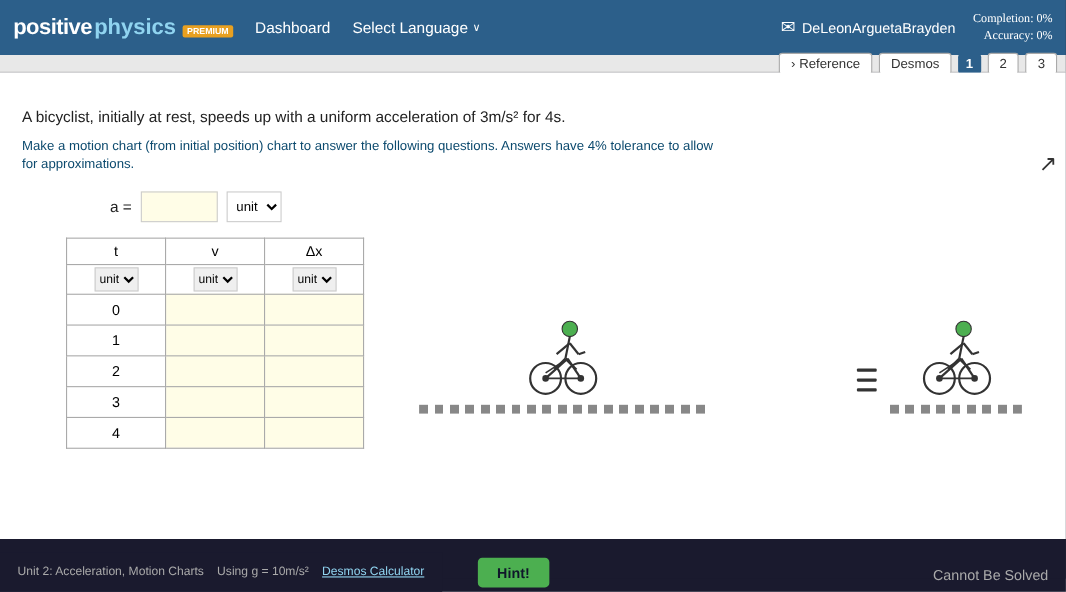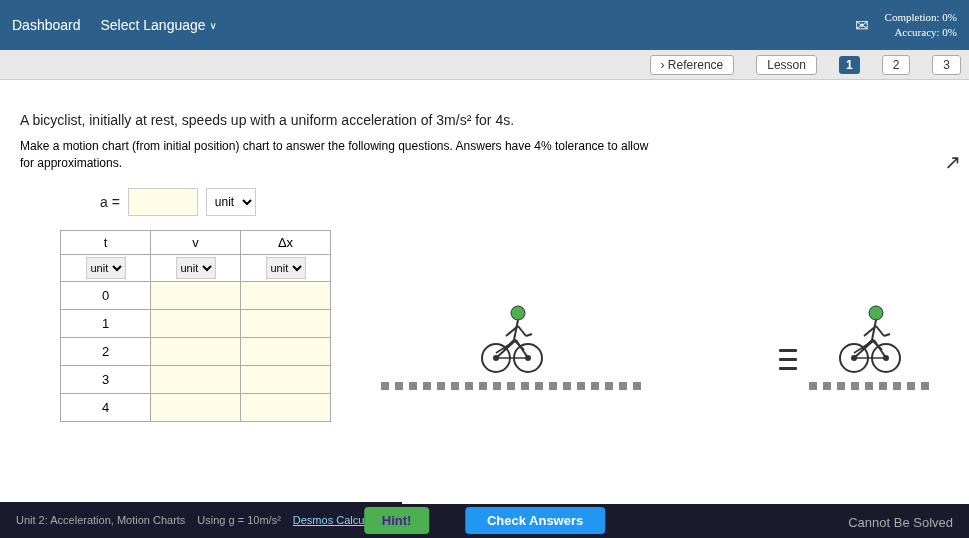--- a/index.html
+++ b/index.html
@@ -75,23 +75,23 @@
       line-height: 1.4;
       font-family: Liberation Serif, serif;
     }
 
     
     .sub-header {
       background: #e8e8e8;
       display: flex;
       align-items: center;
       justify-content: flex-end;
-      height: 30px;
+      height: 16px;
       padding: 0 8px;
-      gap: 22px;
+      gap: 6px;
       border-bottom: 1px solid #ccc;
     }
     .sub-nav-btn {
       background: white;
       border: 1px solid #aaa;
       border-radius: 3px;
       padding: 2px 10px;
       font-size: 12px;
       cursor: pointer;
       color: #333;
@@ -120,21 +120,21 @@
       overflow: hidden;
       position: relative;
     }
     .problem-text {
       font-size: 14px;
       color: #222;
       margin-bottom: 10px;
     }
     .instruction-text {
       font-size: 12px;
-      color: #000000;
+      color: #0c4a6e;
       margin-bottom: 16px;
       line-height: 1.4;
     }
 
     
     .accel-row {
       display: flex;
       align-items: center;
       gap: 8px;
       margin-bottom: 14px;
@@ -258,21 +258,21 @@
     .footer {
       background: #1a1a2e;
       height: 36px;
       display: flex;
       align-items: center;
       justify-content: space-between;
       padding: 12px 16px;
     }
     .hint-btn {
       background: #4caf50;
-      color: #4c1d95;
+      color: #0f172a;
       border: none;
       border-radius: 4px;
       padding: 6px 18px;
       font-size: 13px;
       font-weight: bold;
       cursor: pointer;
     }
     .check-btn {
       background: #2196f3;
       color: white;
@@ -346,43 +346,49 @@
       width: 18px;
       height: 3px;
       background: #333;
       border-radius: 1px;
     }
   </style>
 </head>
 <body>
 
 <div class="header">
+  <div class="logo-container">
+    <span class="logo-positive">positive</span>
+      <span class="logo-physics">physics</span>
+    <span class="logo-premium">PREMIUM</span>
+  </div>
   <a class="nav-link">Dashboard</a>
   <div class="select-lang">
     <span>Select Language</span>
     <span class="chevron">∨</span>
   </div>
   <div class="header-right">
     <div class="user-email">
       <span class="email-icon">✉</span>
+      <span>DeLeonArguetaBrayden</span>
     </div>
     <div class="completion-info">
       <div>Completion: 0%</div>
       <div>Accuracy: 0%</div>
     </div>
   </div>
 </div>
 
 <div class="sub-header">
   <button class="sub-nav-btn">
     <span>›</span>
     <span>Reference</span>
   </button>
   <button class="sub-nav-btn">
-    <span>Lesson</span>
+    <span>Desmos</span>
   </button>
   <button class="page-num-btn">1</button>
   <button class="sub-nav-btn page-num-inactive">2</button>
   <button class="sub-nav-btn page-num-inactive">3</button>
 </div>
 
 <div class="main">
   <div class="problem-text">A bicyclist, initially at rest, speeds up with a uniform acceleration of 3m/s² for 4s.</div>
   <div class="instruction-text">
     <span>Make a motion chart (from initial position) chart to answer the following questions. Answers have 4% tolerance to allow</span><br>
@@ -521,18 +527,17 @@
 
 <div class="footer">
   <div class="footer-links">
     <span>Unit 2: Acceleration, Motion Charts</span>
     <span>Using g = 10m/s²</span>
     <a class="footer-link">Desmos Calculator</a>
   </div>
   <div class="footer-center">
     <button class="hint-btn">Hint!</button>
     &nbsp;&nbsp;&nbsp;&nbsp;&nbsp;&nbsp;&nbsp;&nbsp;
-    <button class="check-btn">Check Answers</button>
   </div>
   <div class="footer-right">
     <span class="cannot-solve">Cannot Be Solved</span>
   </div>
 </div>
 
 </body></html>

